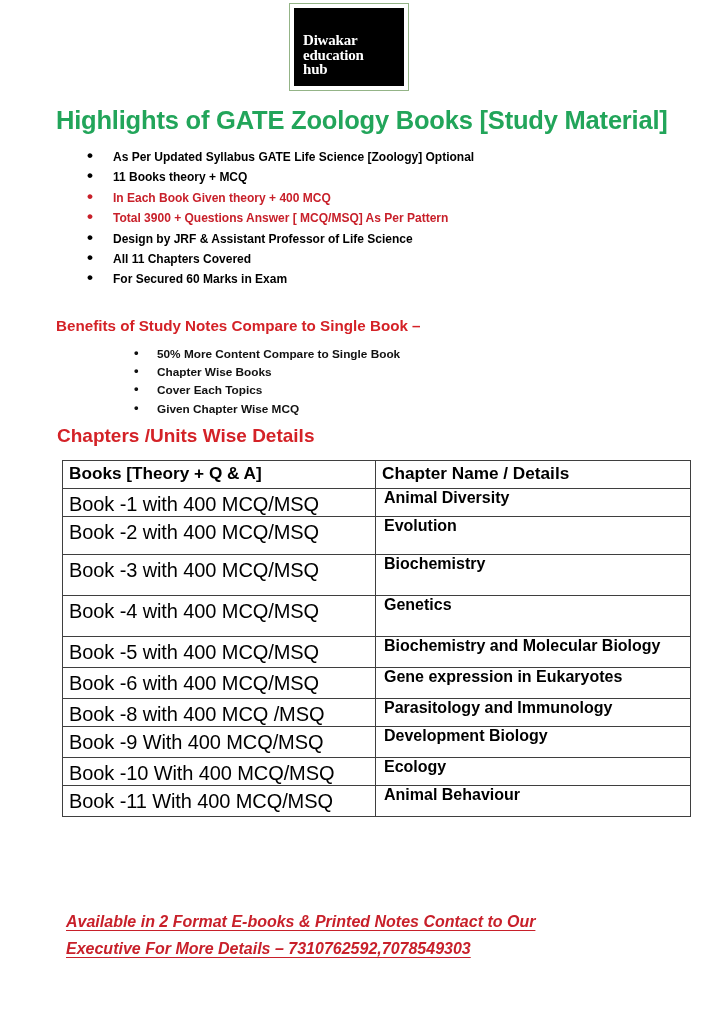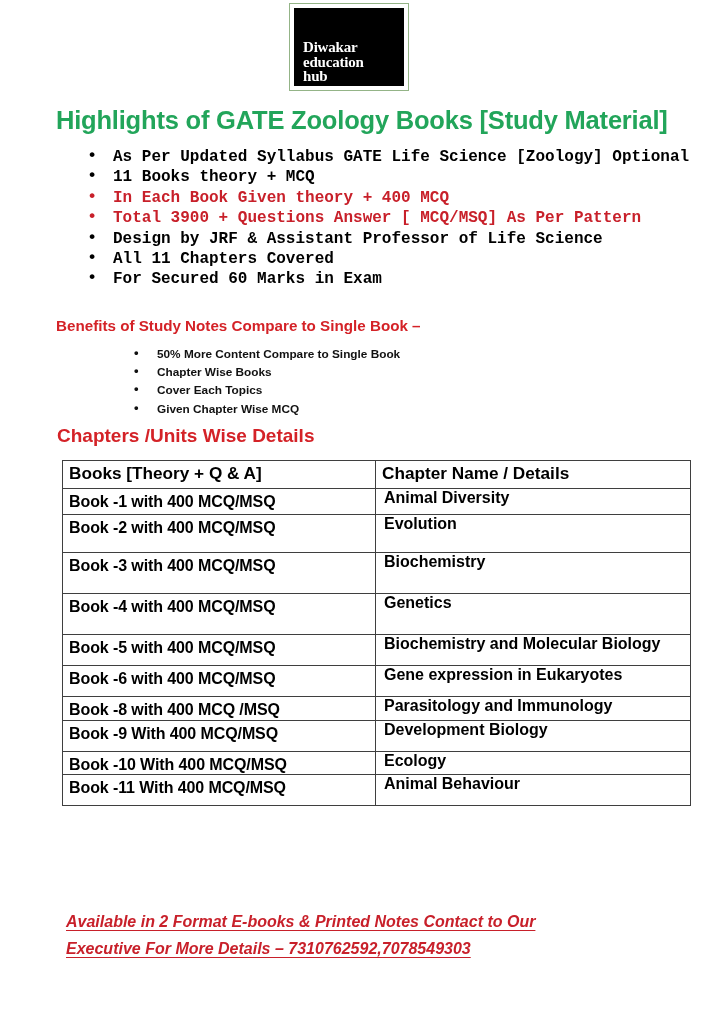--- a/index.html
+++ b/index.html
@@ -32,21 +32,21 @@
   .logo-box {
     width: 100%;
     height: 100%;
     background: #000000;
     box-sizing: border-box;
     position: relative;
   }
   .logo-text {
     position: absolute;
     left: 9px;
-    top: 32px;
+    top: 25px;
     color: #ffffff;
     font-family: "Liberation Serif", serif;
     font-weight: bold;
     font-size: 15px;
     line-height: 14.5px;
     letter-spacing: -0.2px;
     white-space: pre-line;
     text-align: left;
   }
 
@@ -66,23 +66,23 @@
   .main-bullets {
     position: absolute;
     left: 82px;
     top: 147px;
     width: 600px;
     margin: 0;
     padding: 0;
     list-style: none;
   }
   .main-bullets li {
-    font-family: Liberation Mono, monospace;
-    font-weight: bold;
-    font-size: 16px;
+    font-family: Liberation Sans, sans-serif;
+    font-weight: bold;
+    font-size: 12px;
     line-height: 20.4px;
     color: #000000;
     position: relative;
     padding-left: 31px;
     white-space: nowrap;
   }
   .main-bullets li::before {
     content: "\2022";
     position: absolute;
     left: 5px;
@@ -158,22 +158,22 @@
   .book-table col.c1 { width: 313px; }
   .book-table col.c2 { width: 315px; }
 
   .book-table thead th {
     font-size: 17.2px;
     font-weight: bold;
     height: 25px;
     padding-top: 2px;
   }
   .book-table tbody td.book-cell {
-    font-size: 16px;
-    font-weight: bold;
+    font-size: 20px;
+    font-weight: normal;
     letter-spacing: -0.1px;
   }
   .book-table tbody td.chapter-cell {
     font-size: 16px;
     font-weight: bold;
     padding-top: 0;
     padding-left: 8px;
   }
 
   

